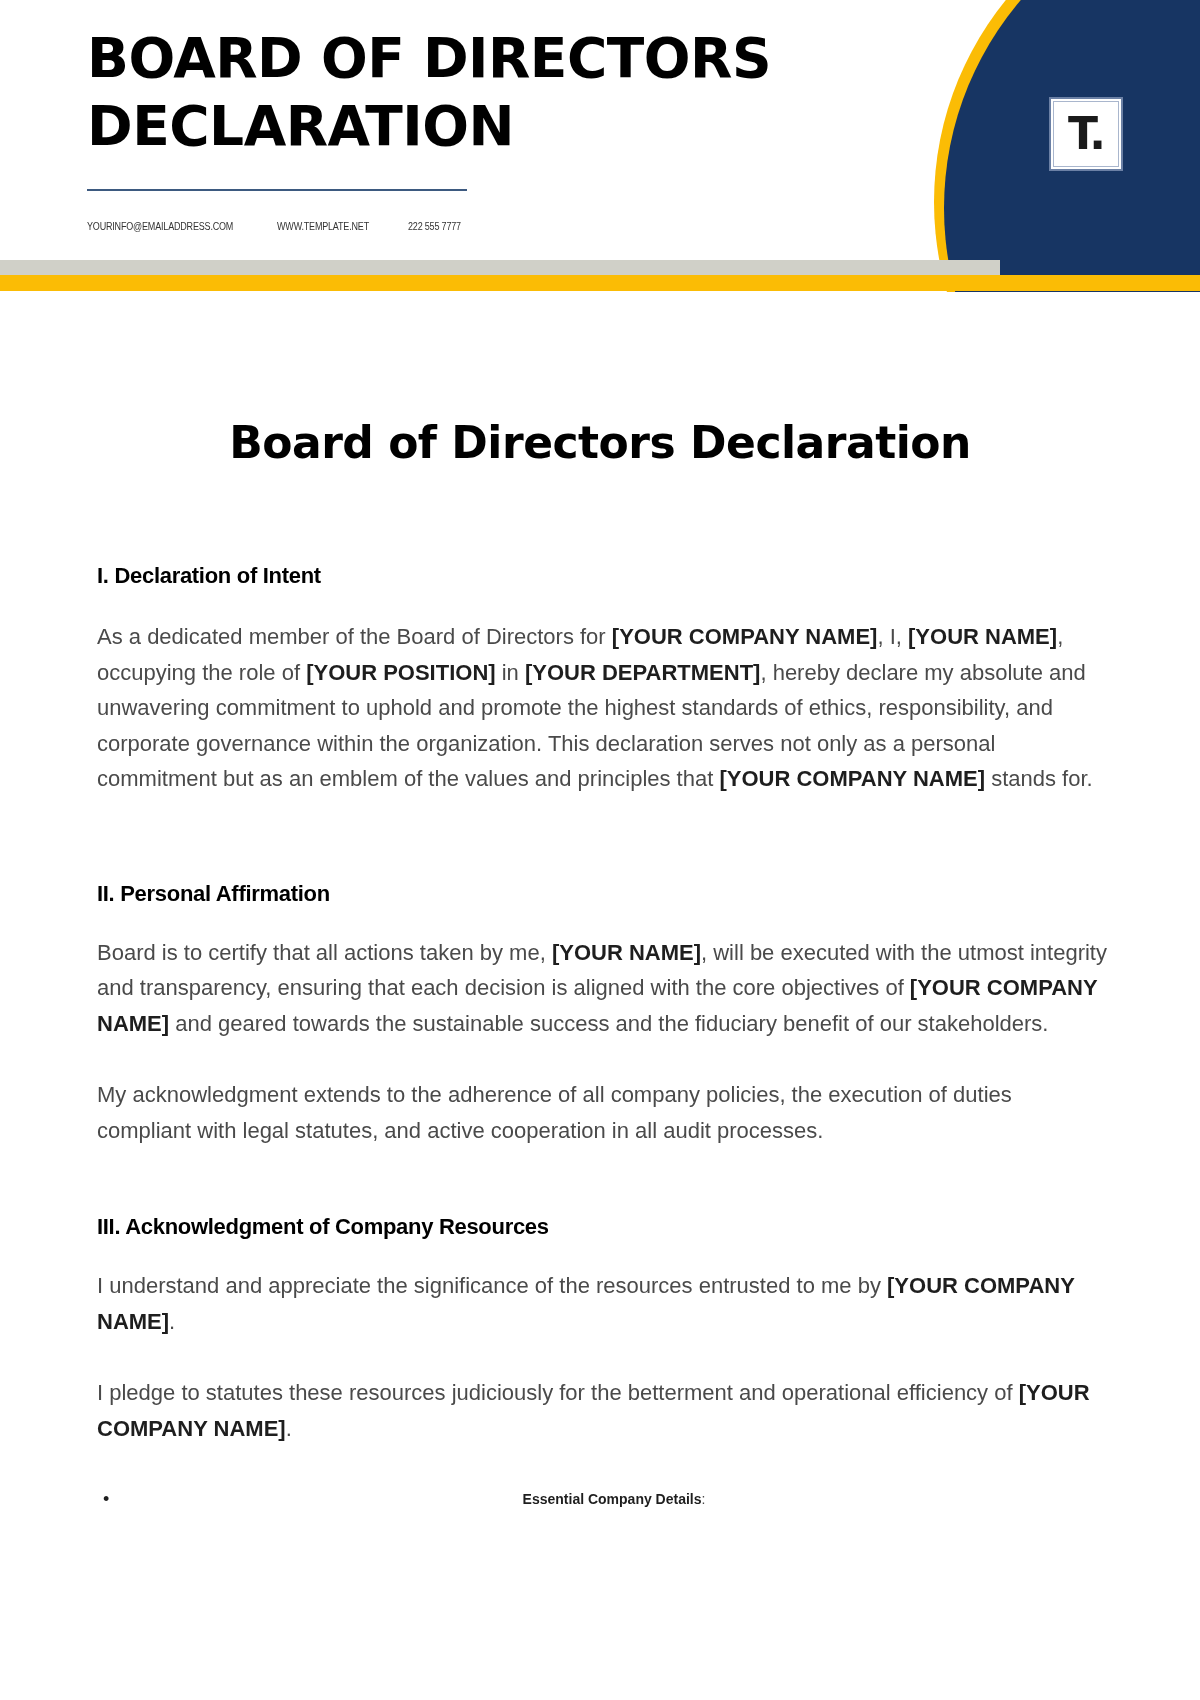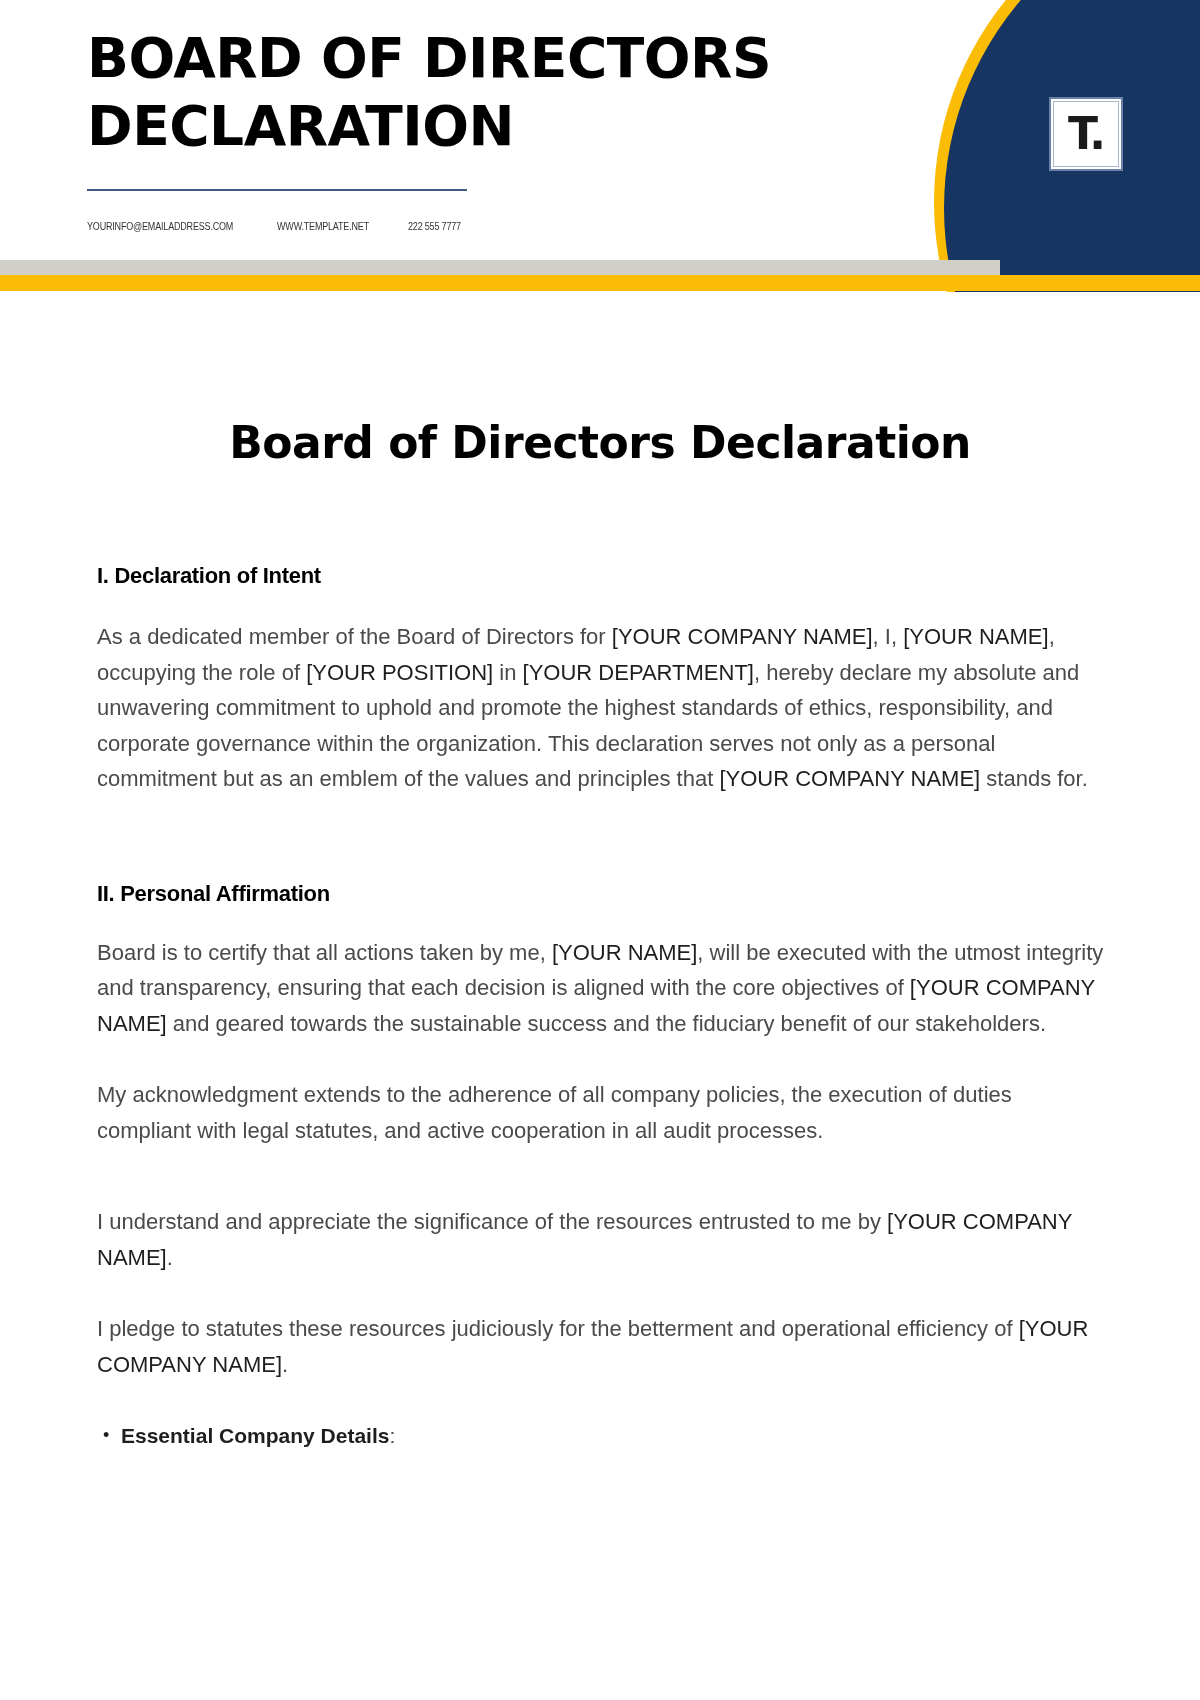--- a/index.html
+++ b/index.html
@@ -35,25 +35,25 @@
       font-family: "DejaVu Sans", "Liberation Sans", sans-serif; font-weight: 700;
       font-size: 44px; line-height: 56px; color: #000; letter-spacing: -0.5px;
     }
     .content { position: absolute; left: 97px; top: 553px; width: 1010px; }
     .section-heading {
       font-family: Liberation Sans, sans-serif; font-weight: 700;
       font-size: 22px; line-height: 46px; color: #000; letter-spacing: -0.3px;
     }
     .para { font-size: 22px; line-height: 35.5px; color: #4a4a4a; margin-top: 18px; }
     .para + .para { margin-top: 36px; }
-    .para b, .list b { color: #1e1e1e; font-weight: 400; }
+    .para b, .list b { color: #1e1e1e; font-weight: 700; }
     .sec1 .para { margin-top: 20px; }
     .sec2 { margin-top: 74px; }
     .sec3 { margin-top: 56px; }
-    .list { list-style: none; margin-top: 36px; font-size: 21px; line-height: 35.5px; color: #4a4a4a; }
+    .list { list-style: none; margin-top: 36px; font-size: 14px; line-height: 35.5px; color: #4a4a4a; text-align: center; }
     .list li { position: relative; padding-left: 24px; }
     .list li::before { content: "\2022"; position: absolute; left: 6px; top: 0; color: #1e1e1e; font-size: 18px; }
     .list .lbl-strong { font-weight: 700; color: #1e1e1e; }
     .sublist { list-style: none; padding-left: 22px; }
     .sublist li { padding-left: 20px; }
     .sublist li::before { left: 2px; color: #4a4a4a; }
   </style>
 </head>
 <body>
 
@@ -91,20 +91,21 @@
     <h3 class="section-heading">II. Personal Affirmation</h3>
     <p class="para">
       <span>Board is to certify that all actions taken by me, </span><b>[YOUR NAME]</b><span>, will be executed with the utmost integrity and transparency, ensuring that each decision is aligned with the core objectives of </span><b>[YOUR COMPANY NAME]</b><span> and geared towards the sustainable success and the fiduciary benefit of our stakeholders.</span>
     </p>
     <p class="para">
       <span>My acknowledgment extends to the adherence of all company policies, the execution of duties compliant with legal statutes, and active cooperation in all audit processes.</span>
     </p>
   </section>
 
   <section class="sec3">
+    <h3 class="section-heading">III. Acknowledgment of Company Resources</h3>
     <p class="para">
       <span>I understand and appreciate the significance of the resources entrusted to me by </span><b>[YOUR COMPANY NAME]</b><span>.</span>
     </p>
     <p class="para">
       <span>I pledge to statutes these resources judiciously for the betterment and operational efficiency of </span><b>[YOUR COMPANY NAME]</b><span>.</span>
     </p>
 
     <ul class="list">
       <li>
         <span class="lbl-strong">Essential Company Details</span><span>:</span>

